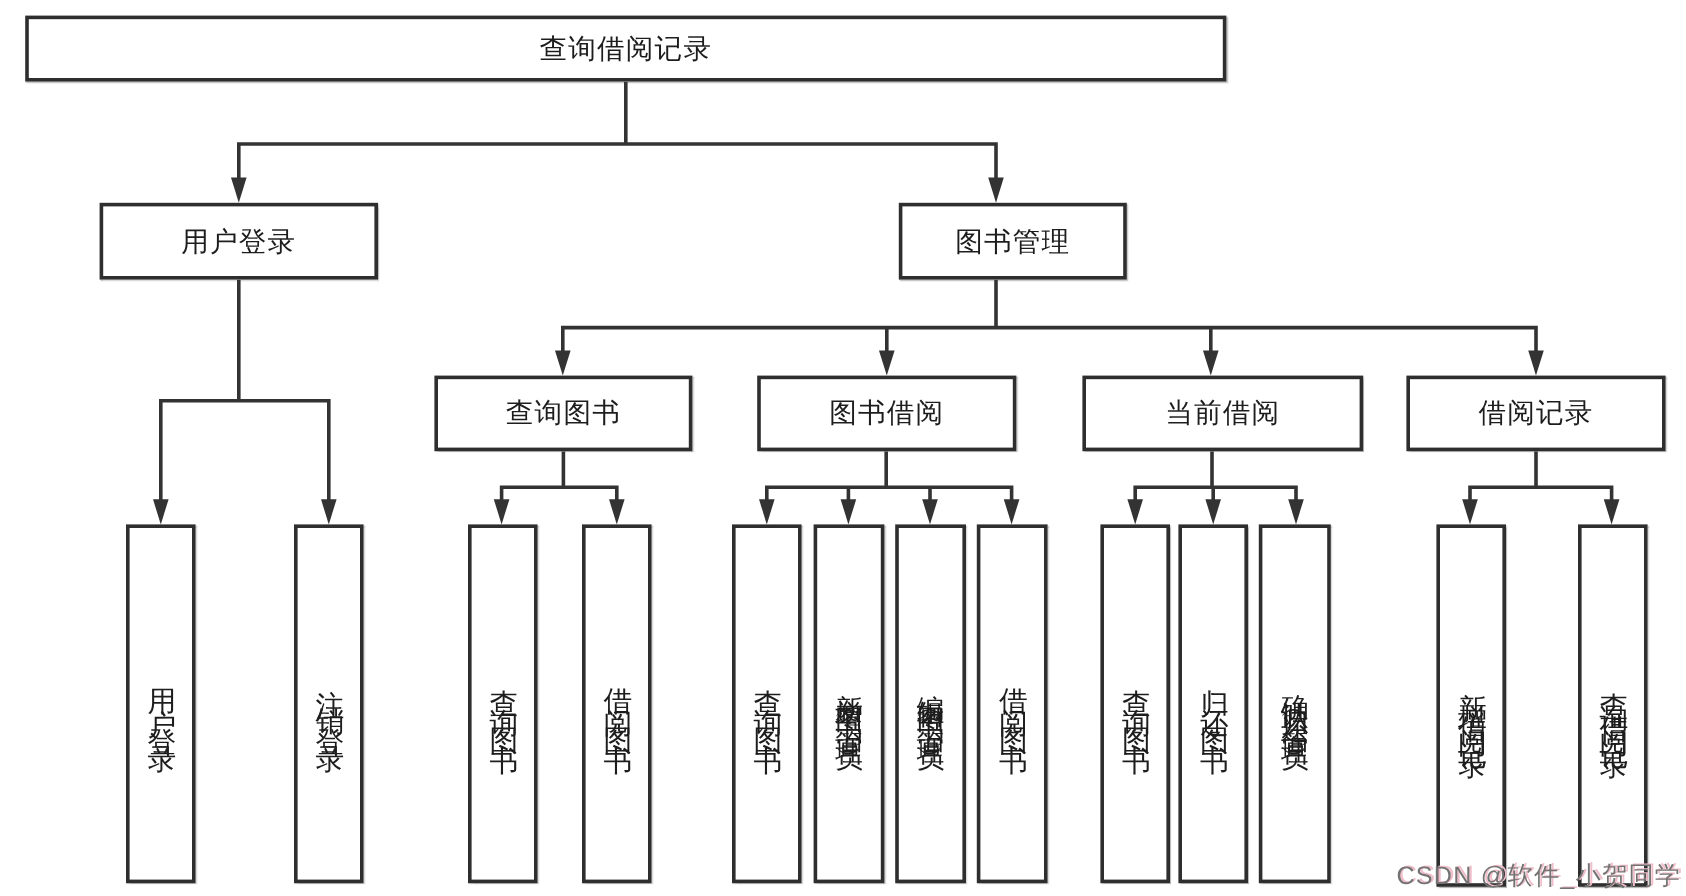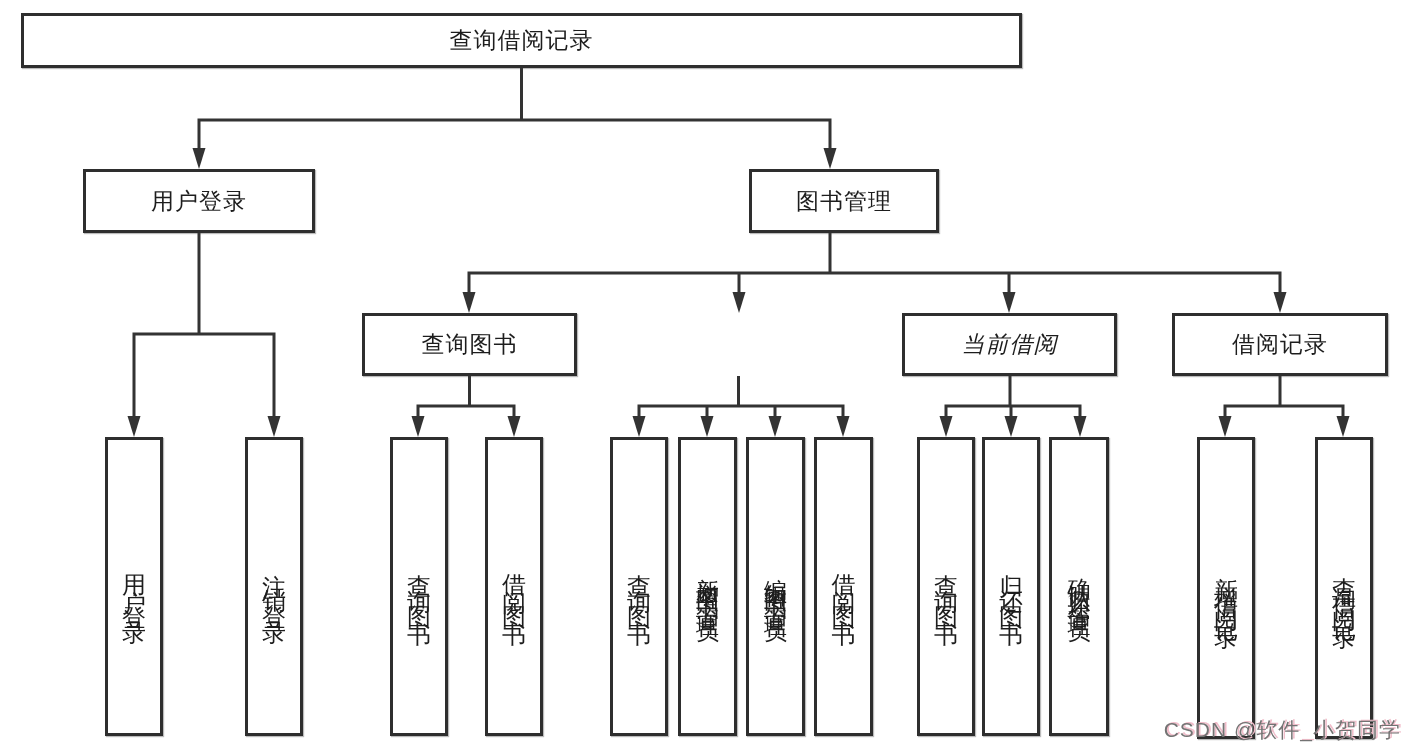--- a/index.html
+++ b/index.html
@@ -104,21 +104,24 @@
   <div class="box h" style="left:83px; top:169px; width:232px; height:64px;">
     <span>用户登录</span>
   </div>
   <div class="box h" style="left:713px; top:169px; width:190px; height:64px;margin-left:36px;">
     <span>图书管理</span>
   </div>
 
   <div class="box h" style="left:362px; top:313px; width:215px; height:63px;">
     <span>查询图书</span>
   </div>
-  <div class="box h" style="left:902px; top:313px; width:215px; height:63px;font-style:italic;">
+  <div class="box h" style="left:631px; top:313px; width:216px; height:63px;">
+    <span>图书借阅</span>
+  </div>
+  <div class="box h" style="left:902px; top:313px; width:234px; height:63px;">
     <span>当前借阅</span>
   </div>
   <div class="box h" style="left:1172px; top:313px; width:216px; height:63px;">
     <span>借阅记录</span>
   </div>
 
   <div class="box v" style="left:105px; top:437px; width:58px; height:299px;">
     <span>用户登录</span>
   </div>
   <div class="box v" style="left:245px; top:437px; width:58px; height:299px;">

